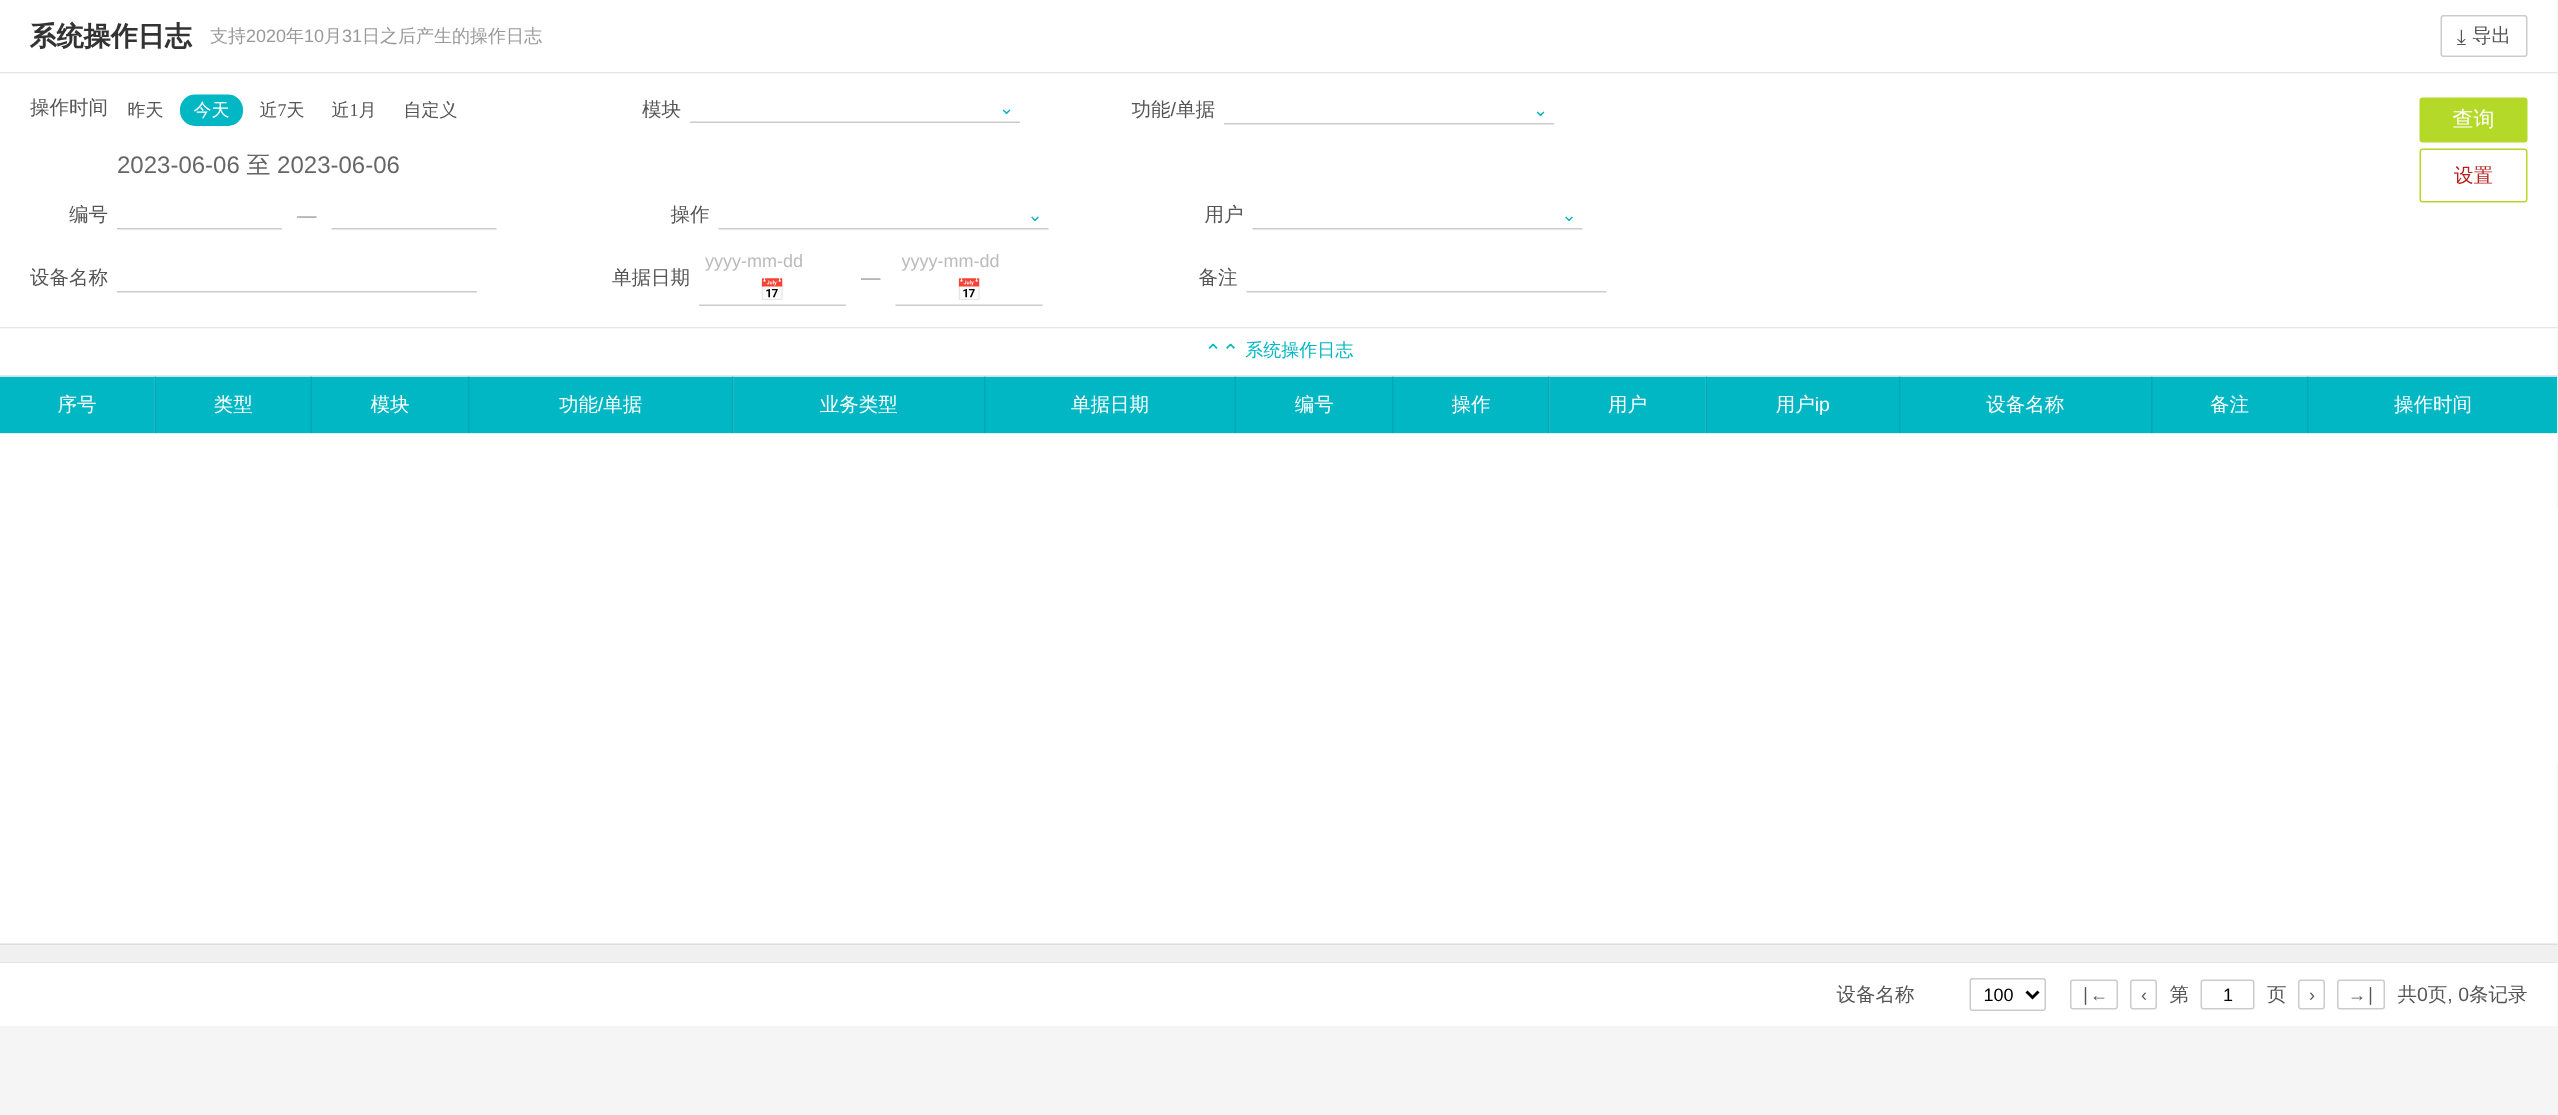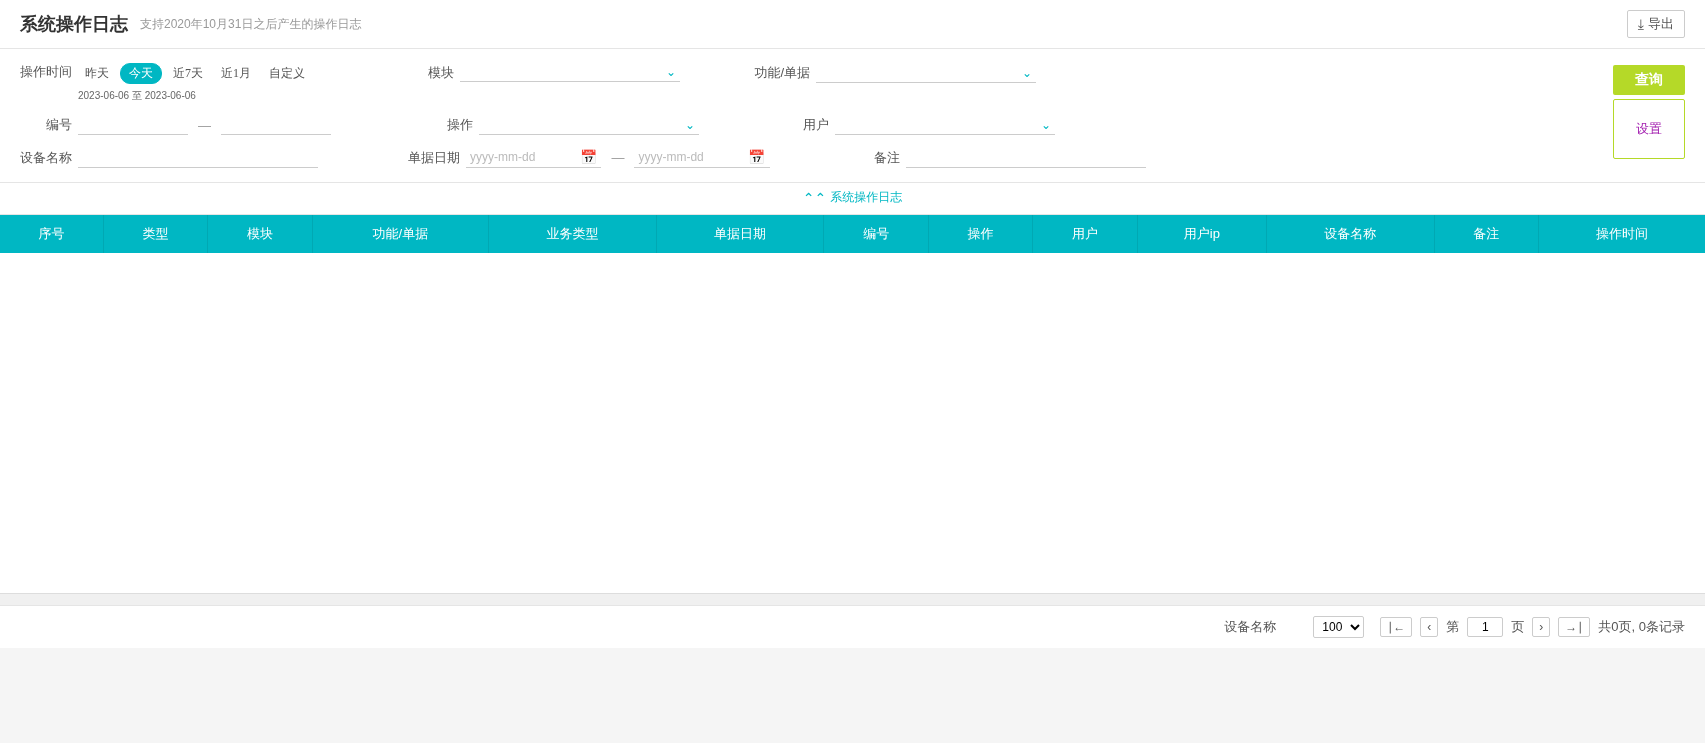--- a/index.html
+++ b/index.html
@@ -34,52 +34,52 @@
     
     .time-filter-group { display: flex; align-items: center; gap: 4px; }
     .time-btn {
       padding: 1px 6px; border: 1px solid transparent; cursor: pointer;
       font-size: 12px; border-radius: 2px; background: transparent; color: #555; font-family: Liberation Serif, serif;
     }
     .time-btn.active {
       background: #00b7c3; color: #fff; border-color: #00b7c3; border-radius: 10px;
       padding: 1px 8px;
     }
-    .date-range-display { font-size: 10px; color: #666; margin-top: 3px; }
+    .date-range-display { font-size: 16px; color: #666; margin-top: 14px; }
 
     
     .filter-input {
       border: none; border-bottom: 1px solid #ccc; outline: none;
       font-size: 13px; padding: 2px 4px; width: 160px; background: transparent;
       color: #333;
     }
     .filter-dash { color: #999; margin: 0 4px; }
 
     
     .filter-select-wrap {
       display: flex; align-items: center; border-bottom: 1px solid #ccc;
       width: 220px; cursor: pointer; padding: 2px 4px;
     }
     .filter-select-inner { flex: 1; color: #999; font-size: 13px; }
     .chevron-icon { color: #00b7c3; font-size: 12px; }
 
     
     .date-picker-wrap {
       display: flex; align-items: center; border-bottom: 1px solid #ccc;
-      padding: 2px 4px; gap: 20px; cursor: pointer;
+      padding: 2px 4px; gap: 4px; cursor: pointer; flex-direction: column;
     }
     .date-input-placeholder { color: #bbb; font-size: 12px; width: 90px; }
     .calendar-icon { color: #00b7c3; font-size: 14px; cursor: pointer; }
     .query-btn {
       background: #b5d928; color: #fff; border: none; padding: 6px 22px;
-      cursor: pointer; font-size: 14px; border-radius: 2px; font-weight: bold;
+      cursor: pointer; font-size: 14px; border-radius: 2px; font-weight: normal;
     }
     .settings-btn {
-      background: #fff; color: #a21caf; border: 1px solid #b5d928;
-      padding: 20px 20px; cursor: pointer; font-size: 13px; border-radius: 2px;
+      background: #fff; color: #b91c1c; border: 1px solid #b5d928;
+      padding: 8px 20px; cursor: pointer; font-size: 13px; border-radius: 2px;
     }
 
     
     .collapse-bar {
       display: flex; justify-content: center; align-items: center;
       padding: 6px 0 8px 0; background: #fff; border-bottom: 1px solid #e5e5e5;
     }
     .collapse-btn {
       display: flex; align-items: center; gap: 4px;
       cursor: pointer; font-size: 12px; color: #00b7c3;

